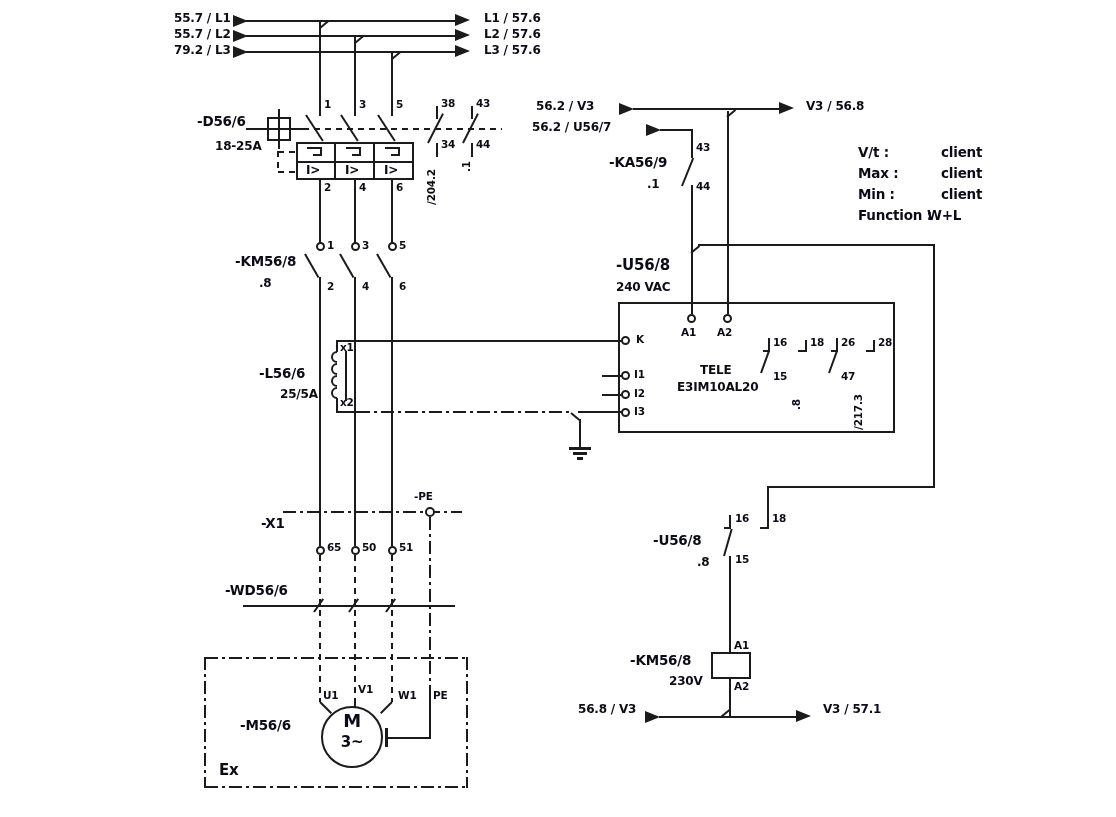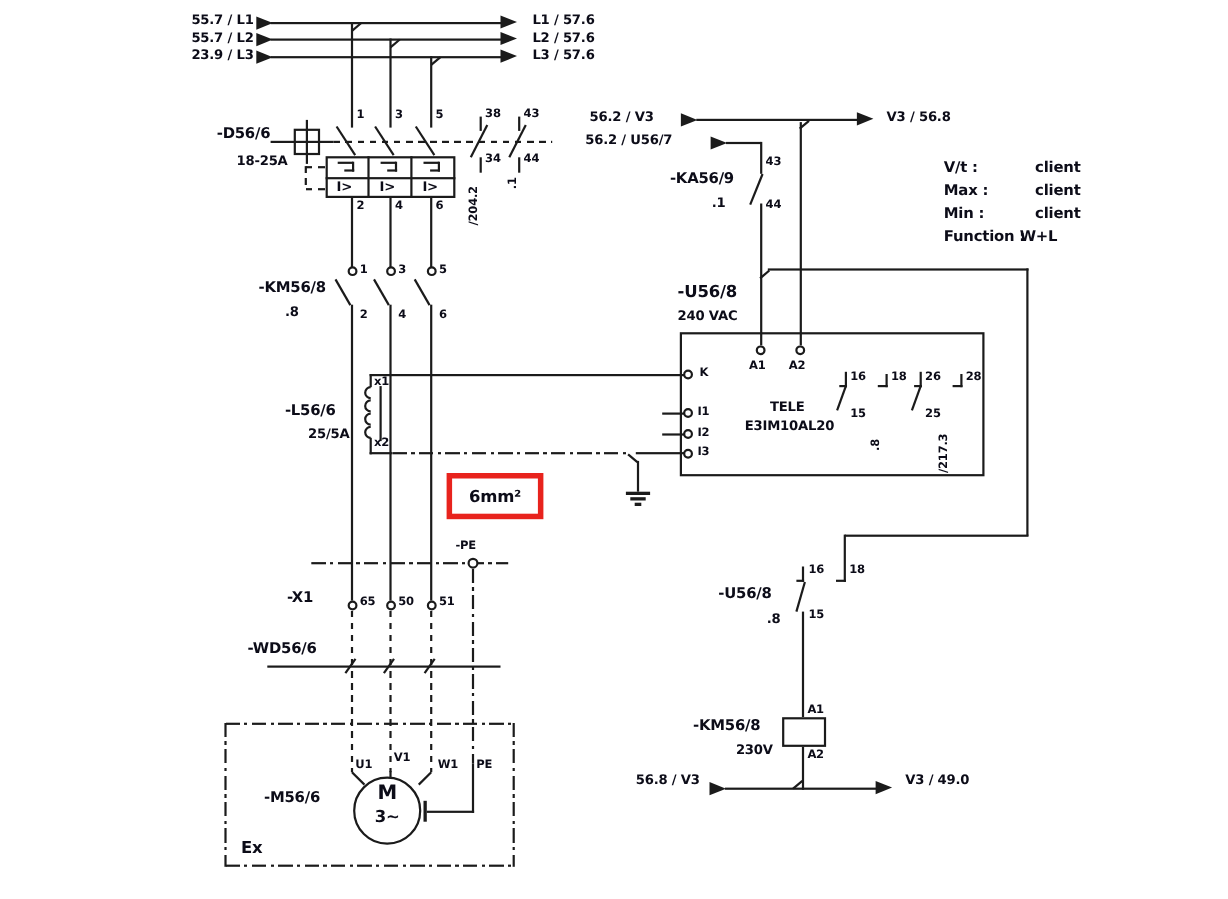--- a/index.html
+++ b/index.html
@@ -27,21 +27,21 @@
   .wm{position:absolute;left:848px;top:775px;font-family:"Liberation Sans",sans-serif;font-weight:bold;font-size:17px;color:#000}
   .ctr{text-align:center}
 </style>
 </head>
 <body>
 
 <div class="canvas">
 
   <span class="lbl" style="left:174px;top:12px">55.7 / L1</span>
   <span class="lbl" style="left:174px;top:28px">55.7 / L2</span>
-  <span class="lbl" style="left:174px;top:44px">23.9 / L3</span>
+  <span class="lbl" style="left:174px;top:44px">79.2 / L3</span>
   <div class="arr" style="left:233px;top:15px"></div>
   <div class="arr" style="left:233px;top:30px"></div>
   <div class="arr" style="left:233px;top:46px"></div>
   <div class="hl" style="left:246px;top:20px;width:212px"></div>
   <div class="hl" style="left:246px;top:35px;width:212px"></div>
   <div class="hl" style="left:246px;top:51px;width:212px"></div>
   <div class="arr" style="left:455px;top:14px"></div>
   <div class="arr" style="left:455px;top:29px"></div>
   <div class="arr" style="left:455px;top:45px"></div>
   <span class="lbl" style="left:484px;top:12px">L1 / 57.6</span>
@@ -144,29 +144,26 @@
 
   <div class="hl" style="left:336px;top:340px;width:286px"></div>
   <div class="dd-h" style="left:357px;top:411px;width:215px"></div>
   <div class="diag" style="left:571px;top:412px;width:11px;transform:rotate(40deg)"></div>
   <div class="hl" style="left:578px;top:411px;width:44px"></div>
   <div class="vl" style="left:579px;top:419px;height:28px"></div>
   <div class="hl" style="left:569px;top:447px;width:22px;height:3px"></div>
   <div class="hl" style="left:573px;top:452px;width:14px;height:3px"></div>
   <div class="hl" style="left:577px;top:457px;width:6px;height:3px"></div>
 
-  <div class="callout">
-    <span class="lbl fs15">6mm²</span>
-  </div>
 
   <span class="lbl fs11" style="left:414px;top:491px">-PE</span>
   <div class="dd-h" style="left:283px;top:511px;width:179px"></div>
   <div class="circ" style="left:425px;top:507px;width:10px;height:10px"></div>
   <div class="dd-v" style="left:429px;top:517px;height:177px"></div>
-  <span class="lbl fs14" style="left:261px;top:537px">-X1</span>
+  <span class="lbl fs14" style="left:261px;top:517px">-X1</span>
   <div class="circ" style="left:316px;top:546px;width:9px;height:9px"></div>
   <div class="circ" style="left:351px;top:546px;width:9px;height:9px"></div>
   <div class="circ" style="left:388px;top:546px;width:9px;height:9px"></div>
   <span class="lbl fs11" style="left:327px;top:542px">65</span>
   <span class="lbl fs11" style="left:362px;top:542px">50</span>
   <span class="lbl fs11" style="left:399px;top:542px">51</span>
   <div class="dash-v" style="left:319px;top:555px;height:147px"></div>
   <div class="dash-v" style="left:354px;top:555px;height:147px"></div>
   <div class="dash-v" style="left:391px;top:555px;height:147px"></div>
 
@@ -260,21 +257,21 @@
   <span class="lbl fs11" style="left:810px;top:337px">18</span>
   <div class="diag" style="left:761px;top:372px;width:24px;transform:rotate(-70deg)"></div>
   <span class="lbl fs11" style="left:773px;top:371px">15</span>
   <div class="vl" style="left:836px;top:338px;height:14px"></div>
   <div class="hl" style="left:831px;top:350px;width:7px"></div>
   <span class="lbl fs11" style="left:841px;top:337px">26</span>
   <div class="vl" style="left:873px;top:340px;height:12px"></div>
   <div class="hl" style="left:866px;top:350px;width:9px"></div>
   <span class="lbl fs11" style="left:878px;top:337px">28</span>
   <div class="diag" style="left:829px;top:372px;width:24px;transform:rotate(-70deg)"></div>
-  <span class="lbl fs11" style="left:841px;top:371px">25</span>
+  <span class="lbl fs11" style="left:841px;top:371px">47</span>
   <span class="lbl fs11 rot" style="left:791px;top:410px">.8</span>
   <span class="lbl fs11 rot" style="left:853px;top:430px">/217.3</span>
 
   <span class="lbl fs14" style="left:653px;top:534px">-U56/8</span>
   <span class="lbl" style="left:697px;top:556px">.8</span>
   <div class="vl" style="left:729px;top:515px;height:14px"></div>
   <div class="hl" style="left:724px;top:527px;width:7px"></div>
   <span class="lbl fs11" style="left:735px;top:513px">16</span>
   <div class="hl" style="left:760px;top:527px;width:9px"></div>
   <span class="lbl fs11" style="left:772px;top:513px">18</span>
@@ -287,16 +284,16 @@
   <div class="box" style="left:711px;top:652px;width:40px;height:27px;background:#fff"></div>
   <span class="lbl" style="left:669px;top:675px">230V</span>
   <span class="lbl fs11" style="left:734px;top:681px">A2</span>
   <div class="vl" style="left:729px;top:679px;height:39px"></div>
 
   <span class="lbl" style="left:578px;top:703px">56.8 / V3</span>
   <div class="arr" style="left:645px;top:711px"></div>
   <div class="hl" style="left:659px;top:716px;width:139px"></div>
   <div class="diag" style="left:721px;top:716px;width:11px;transform:rotate(-40deg)"></div>
   <div class="arr" style="left:796px;top:710px"></div>
-  <span class="lbl" style="left:823px;top:703px">V3 / 49.0</span>
+  <span class="lbl" style="left:823px;top:703px">V3 / 57.1</span>
 
 
 </div>
 
 </body></html>

